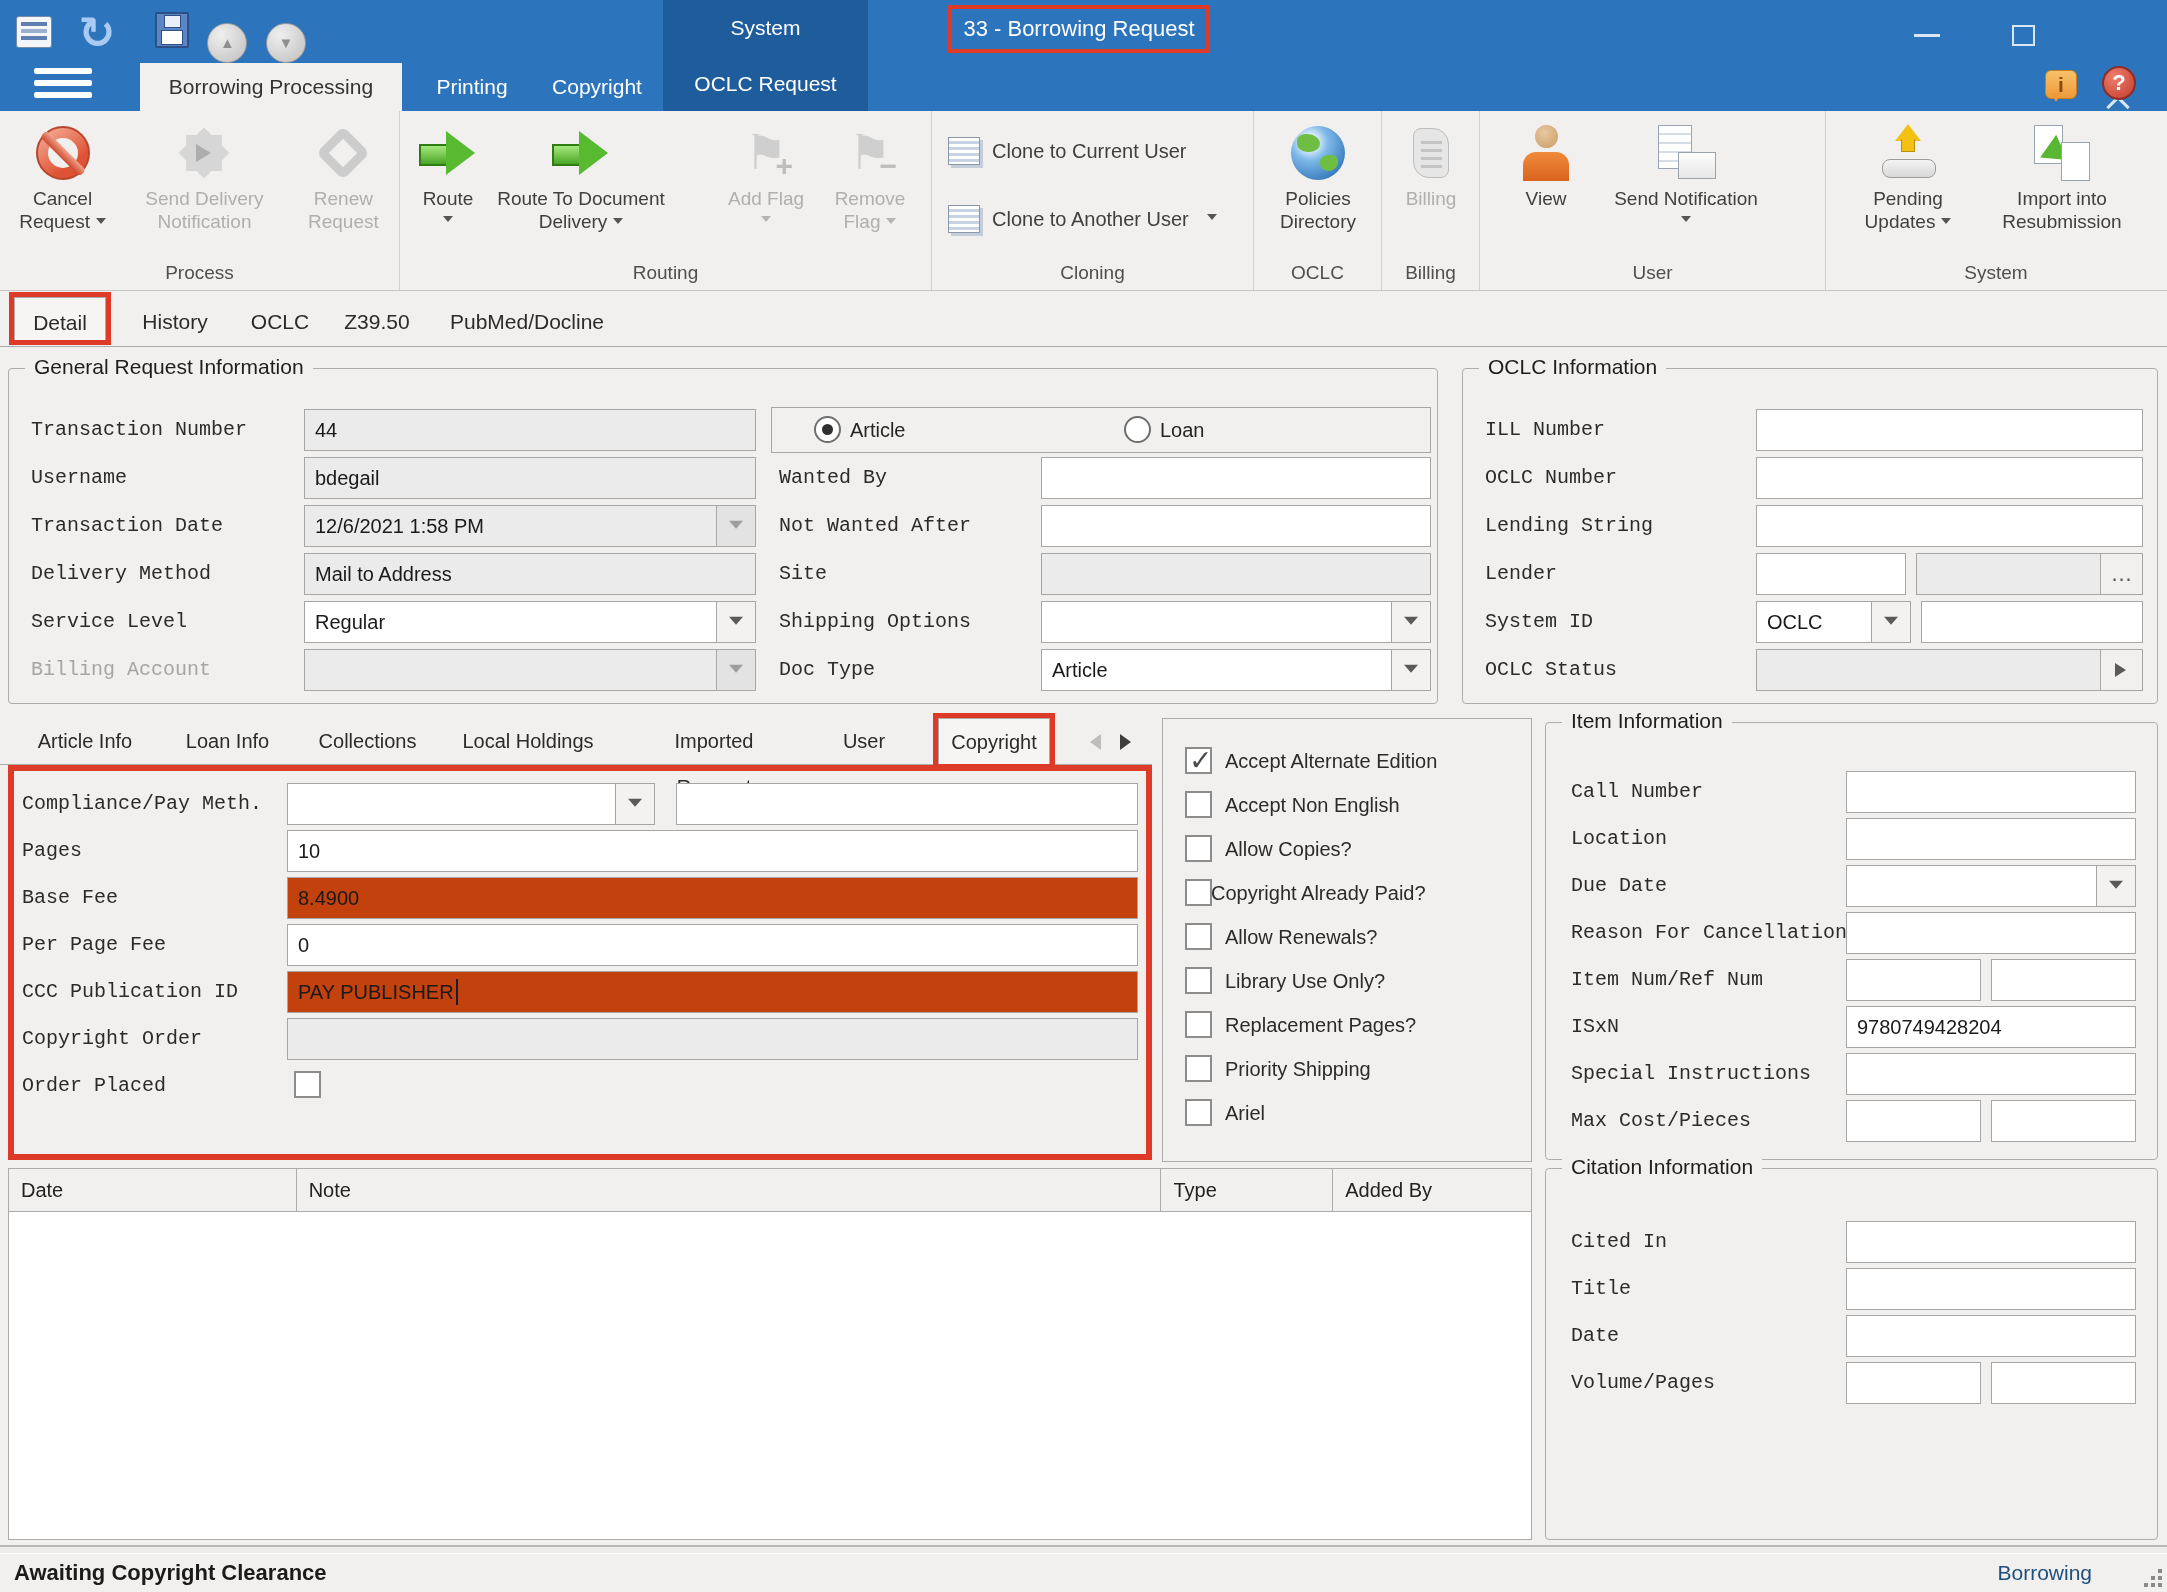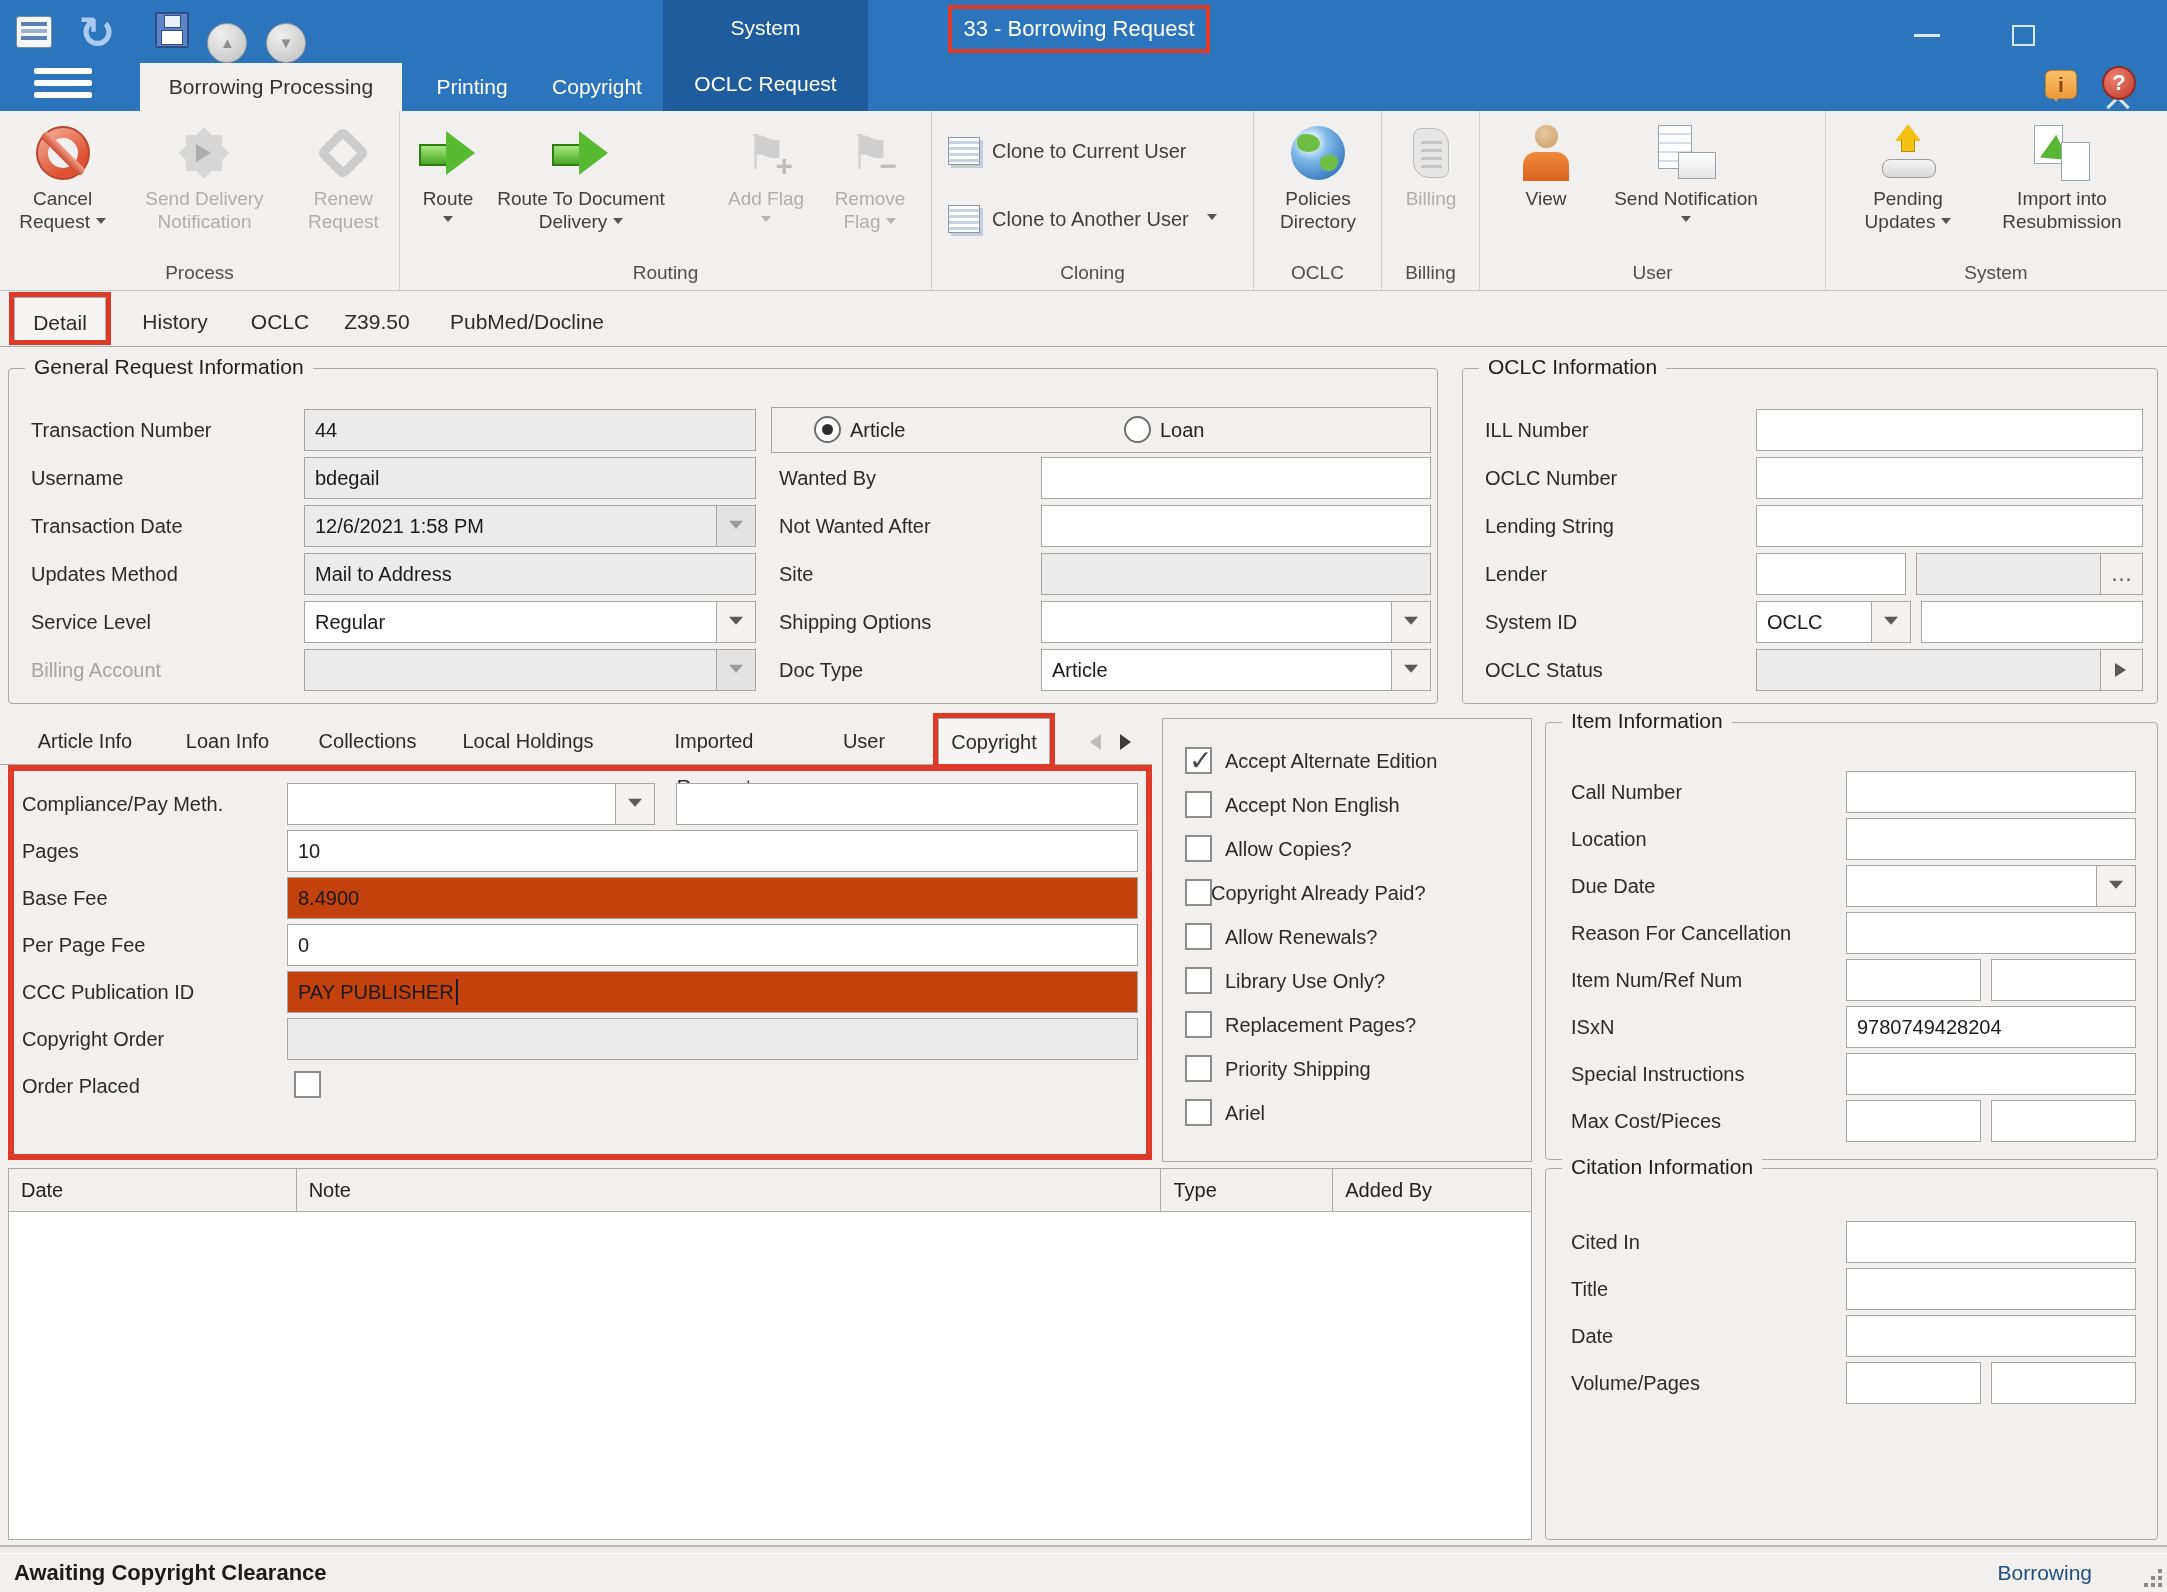--- a/index.html
+++ b/index.html
@@ -104,21 +104,21 @@
   .tabstrip { position:absolute; font-size:21px; color:#2B2B2B; }
   .dtab { position:absolute; top:0; height:43px; line-height:49px; text-align:center; cursor:default; }
   .dtab.active { background:#F6F5F3; border:1px solid #ABABAB; border-bottom:none; }
   .ann { box-shadow:0 0 0 5px #DD3A28; }
   .tri-left { position:absolute; width:0; height:0; border:8px solid transparent; border-right:11px solid #BDBDBD; }
   .tri-right { position:absolute; width:0; height:0; border:8px solid transparent; border-left:11px solid #3E3E3E; }
 
   
   .gb { position:absolute; border:1px solid #ADADAB; border-radius:4px; }
   .gb-title { position:absolute; top:-14px; left:16px; background:#F1F0EE; padding:0 9px; font-size:21px; color:#1E1E1E; white-space:nowrap; }
-  .lab { position:absolute; height:42px; line-height:42px; font-size:20px; color:#2B2B2B; white-space:nowrap; }
+  .lab { position:absolute; height:42px; line-height:42px; font-size:20px; color:#2B2B2B; white-space:nowrap;font-family:Liberation Mono, monospace; }
   .lab.dis { color:#A5A5A5; }
   .fld { position:absolute; height:42px; border:1px solid #A6A6A6; background:#FFF; font-size:20px; line-height:40px; padding:0 10px; color:#1A1A1A; white-space:nowrap; overflow:hidden; }
   .fld.dis { background:#EBEBEB; }
   .fld.yel { background:#c2410c; }
   .dda { position:absolute; top:-1px; right:-1px; bottom:-1px; width:40px; border:1px solid #A6A6A6; background:#F3F2F1; }
   .dda::after { content:""; position:absolute; left:50%; top:50%; transform:translate(-50%,-35%); border:7px solid transparent; border-top:8px solid #5A5A5A; }
   .fld.dis .dda { background:#E3E3E3; } .fld.dis .dda::after { border-top-color:#9E9E9E; }
   .mini-btn { position:absolute; height:42px; border:1px solid #A6A6A6; background:#F1F0EE; text-align:center; line-height:40px; font-size:22px; color:#555; }
   .go::before { content:""; display:inline-block; border-left:11px solid #5A5A5A; border-top:7px solid transparent; border-bottom:7px solid transparent; margin-right:2px; }
   .radio { width:27px; height:27px; border-radius:50%; border:2px solid #6E6E6E; background:#FFF; display:inline-block; position:relative; vertical-align:-6px; }
@@ -335,21 +335,21 @@
 
   <div class="lab" style="left:22px; top:40px;">Transaction Number</div>
   <div class="fld dis" style="left:295px; top:40px; width:452px;">44</div>
 
   <div class="lab" style="left:22px; top:88px;">Username</div>
   <div class="fld dis" style="left:295px; top:88px; width:452px;">bdegail</div>
 
   <div class="lab" style="left:22px; top:136px;">Transaction Date</div>
   <div class="fld dis" style="left:295px; top:136px; width:452px;"><span>12/6/2021 1:58 PM</span><span class="dda"></span></div>
 
-  <div class="lab" style="left:22px; top:184px;">Updates Method</div>
+  <div class="lab" style="left:22px; top:184px;">Delivery Method</div>
   <div class="fld dis" style="left:295px; top:184px; width:452px;">Mail to Address</div>
 
   <div class="lab" style="left:22px; top:232px;">Service Level</div>
   <div class="fld" style="left:295px; top:232px; width:452px;"><span>Regular</span><span class="dda"></span></div>
 
   <div class="lab dis" style="left:22px; top:280px;">Billing Account</div>
   <div class="fld dis" style="left:295px; top:280px; width:452px;">
       <span class="dda"></span>
     </div>
 

